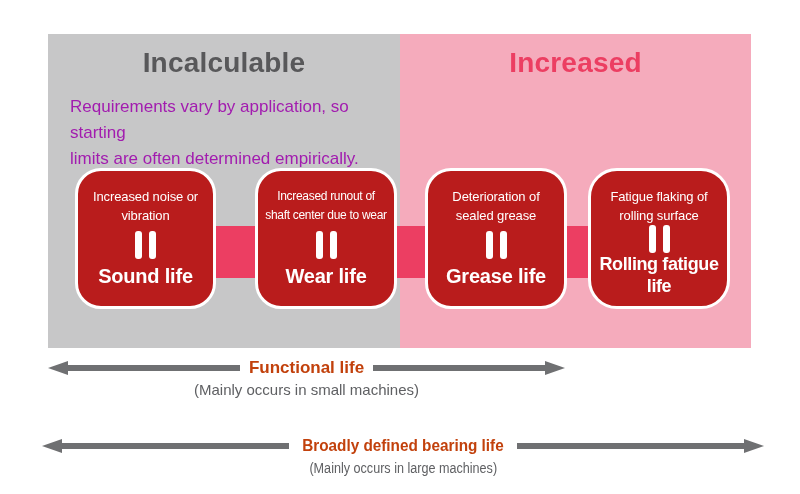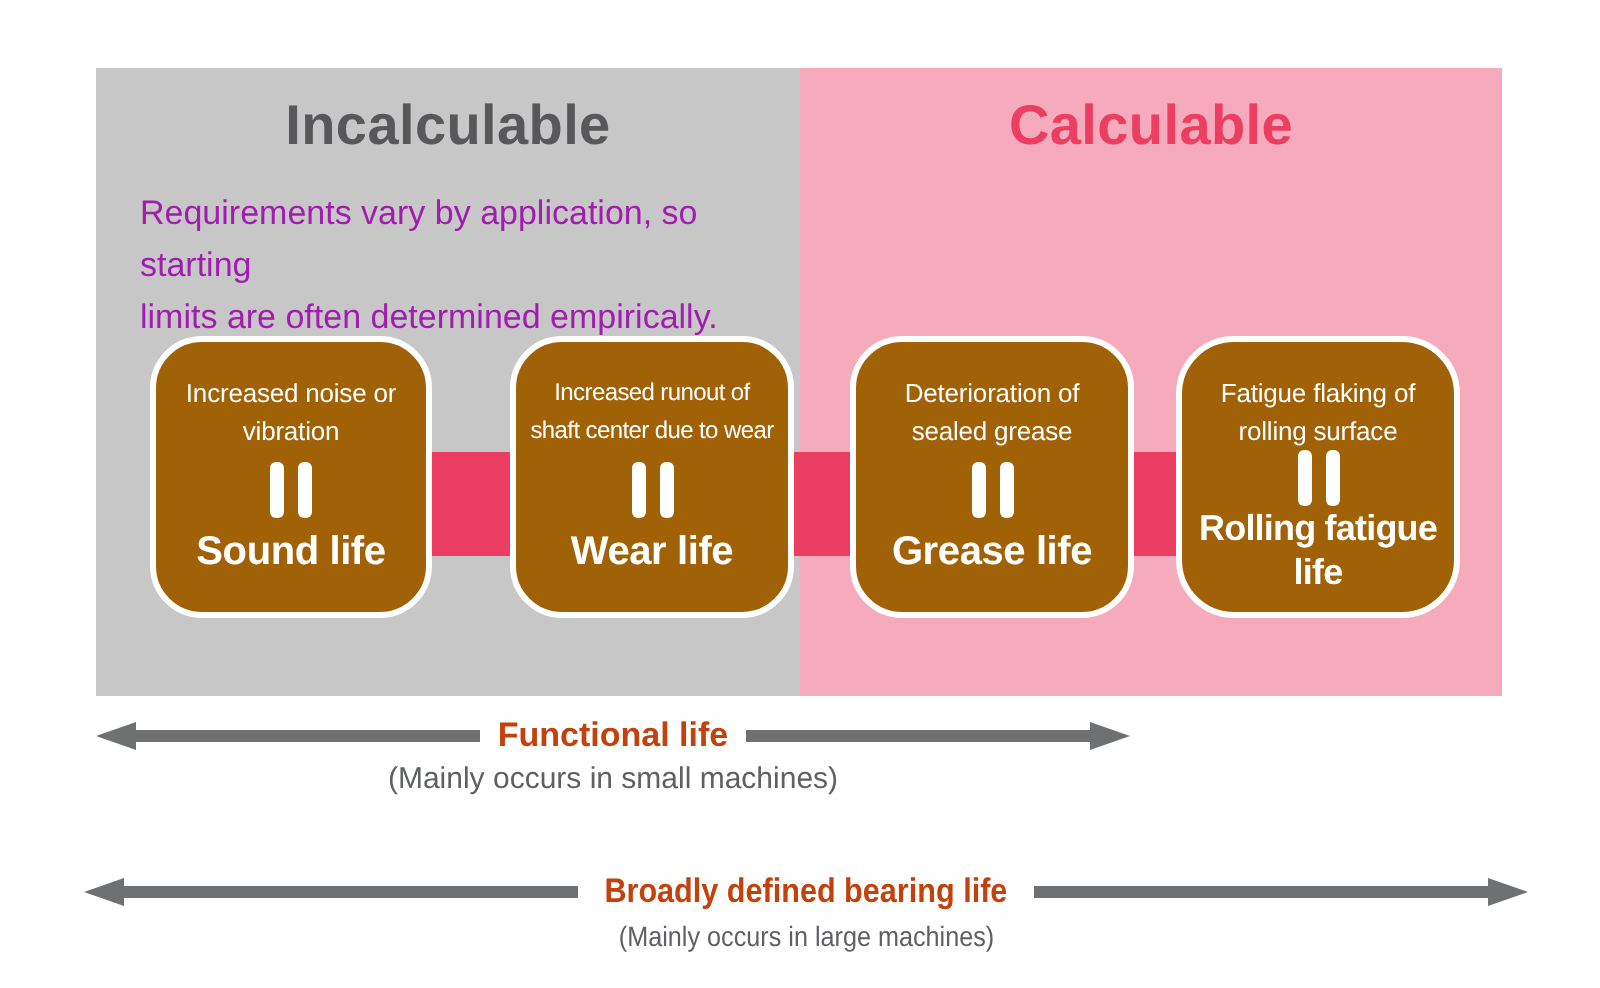--- a/index.html
+++ b/index.html
@@ -42,21 +42,21 @@
   
   .connector-band {
     position: absolute; left: 140px; top: 226px;
     width: 525px; height: 52px;
     background: #ec3e62; z-index: 1;
   }
 
   
   .life-box {
     position: absolute; top: 168px; height: 141px;
-    background: #a16207;
+    background: #b91c1c;
     border: 3px solid #ffffff;
     border-radius: 26px;
     z-index: 2;
     display: flex; flex-direction: column; align-items: center;
     justify-content: space-between;
     padding: 16px 3px 18px 3px;
     text-align: center;
   }
   .box-1 { left: 75px;  width: 141px; }
   .box-2 { left: 233px; width: 142px; margin-left: 22px; }
@@ -112,21 +112,21 @@
 
 <div class="canvas">
 
   <div class="banner-gray">
     <div class="section-title">Incalculable</div>
     <div class="section-desc">Requirements vary by application, so starting
 limits are often determined empirically.</div>
   </div>
 
   <div class="banner-pink">
-    <div class="section-title pink">Calculable</div>
+    <div class="section-title pink">Increased</div>
   </div>
 
   <div class="connector-band"></div>
 
   <div class="life-box box-1">
     <div class="cause">Increased noise or
 vibration</div>
     <div class="equals">
         <i></i>
         <i></i>

